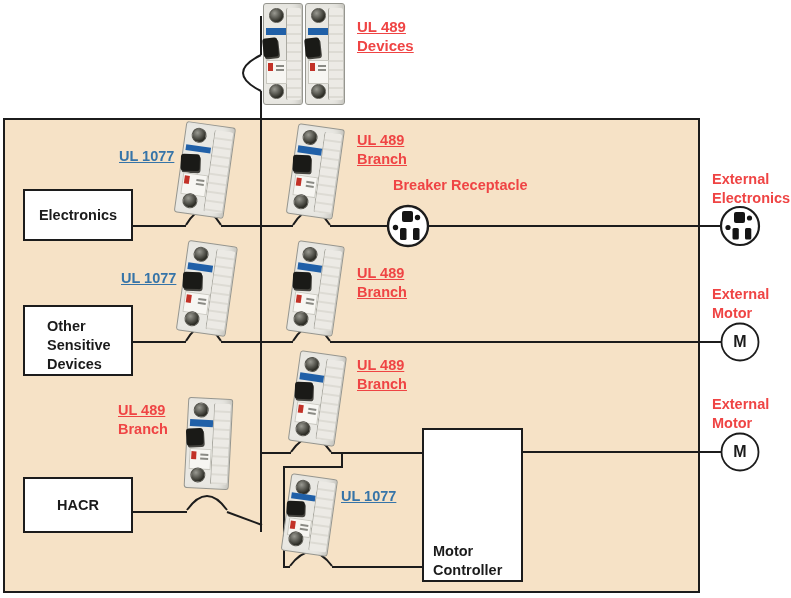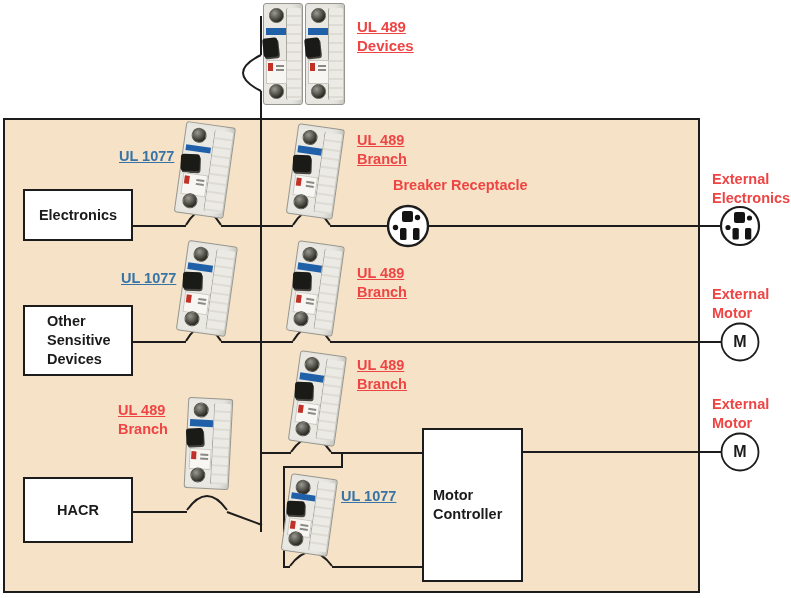--- a/index.html
+++ b/index.html
@@ -29,24 +29,24 @@
   .blue{color:var(--link);}
   .msym{position:absolute;z-index:4;width:30px;text-align:center;font:700 16px/20px "Liberation Sans",sans-serif;color:#1b1b1b;}
 
   
   .box{
     position:absolute;z-index:3;background:#ffffff;border:2px solid var(--wire);
     display:flex;align-items:center;justify-content:center;box-sizing:border-box;
     font:700 14.5px/19px "Liberation Sans",sans-serif;color:#1b1b1b;
   }
   .box .box-label{white-space:pre-line;}
-  .box.left{justify-content:flex-start;}
+  .box.left{justify-content:flex-start;align-items:flex-end;}
   .box-electronics{left:23px;top:189px;width:110px;height:52px;}
   .box-sensitive{left:23px;top:305px;width:110px;height:71px;padding-left:22px;}
-  .box-hacr{left:23px;top:477px;width:110px;height:66px;}
+  .box-hacr{left:23px;top:477px;width:110px;height:56px;}
   .box-mc{left:422px;top:428px;width:101px;height:154px;padding-left:9px;}
 
   
   .breaker{position:absolute;z-index:3;display:flex;gap:2px;}
   .tilt{transform:rotate(8deg);}
   .tilt-s{transform:rotate(3deg);}
   .pole{position:relative;flex:1;height:100%;background:#e9e8e3;border:1px solid #96968f;border-radius:3px;
         box-shadow:inset -8px 0 10px -6px #b9b8b1;}
   .bk-side{position:absolute;right:1px;top:4%;width:38%;height:92%;
         background:repeating-linear-gradient(180deg,#eceae5 0 7px,#dddbd4 7px 9px);

